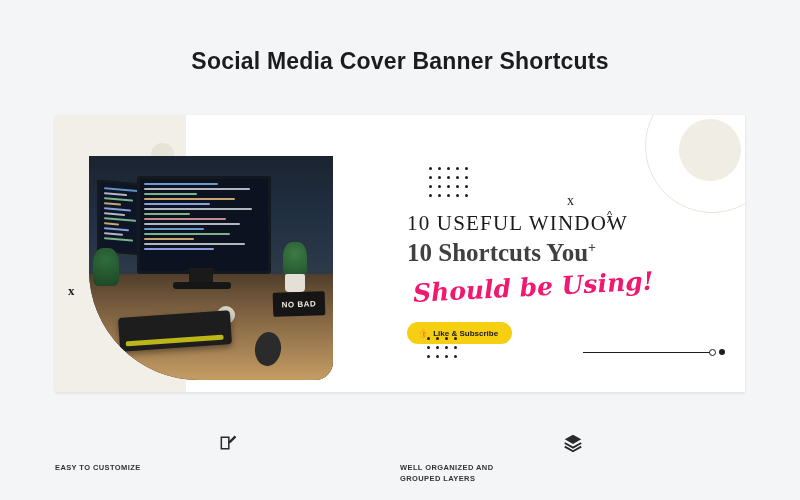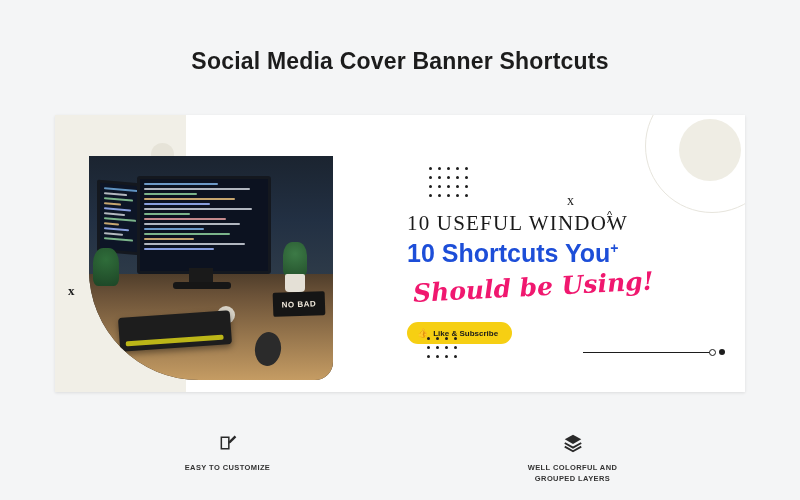--- a/index.html
+++ b/index.html
@@ -277,22 +277,23 @@
     letter-spacing: 1.2px;
     color: #1a1a1a;
     white-space: nowrap;
   }
   .title-2 {
     position: absolute;
     left: 62px;
     top: 124px;
     font-size: 25px;
     font-weight: bold;
-    color: #1d4ed8;
+    color: #404040;
     white-space: nowrap;
+    font-family: Liberation Serif, serif;
   }
   .title-2 sup {
     font-size: 14px;
     font-weight: bold;
   }
   .title-3 {
     position: absolute;
     left: 68px;
     top: 164px;
     font-family: "DejaVu Serif", serif;
@@ -360,21 +361,20 @@
   
   .features {
     position: absolute;
     left: 55px;
     top: 430px;
     width: 690px;
     display: flex;
   }
   .feature {
     flex: 1;
-    text-align: center;
     color: #2a2a2a;
   }
   .feature .f-icon {
     height: 26px;
     display: flex;
     align-items: center;
     justify-content: center;
     margin-bottom: 6px;
   }
   .feature .f-label {
@@ -525,20 +525,20 @@
     </div>
 
     <div class="feature">
       <div class="f-icon">
         <svg width="22" height="22" viewBox="0 0 24 24" fill="#2a2a2a">
           <path d="M12 3l9 5-9 5-9-5 9-5z"></path>
           <path d="M3 12l9 5 9-5" fill="none" stroke="#2a2a2a" stroke-width="2"></path>
           <path d="M3 16l9 5 9-5" fill="none" stroke="#2a2a2a" stroke-width="2"></path>
         </svg>
       </div>
-      <div class="f-label" style="white-space:pre-line">WELL COLORFUL AND
+      <div class="f-label" style="white-space:pre-line">WELL ORGANIZED AND
 GROUPED LAYERS</div>
     </div>
 
 
   </div>
 
 </div>
 
 </body></html>

